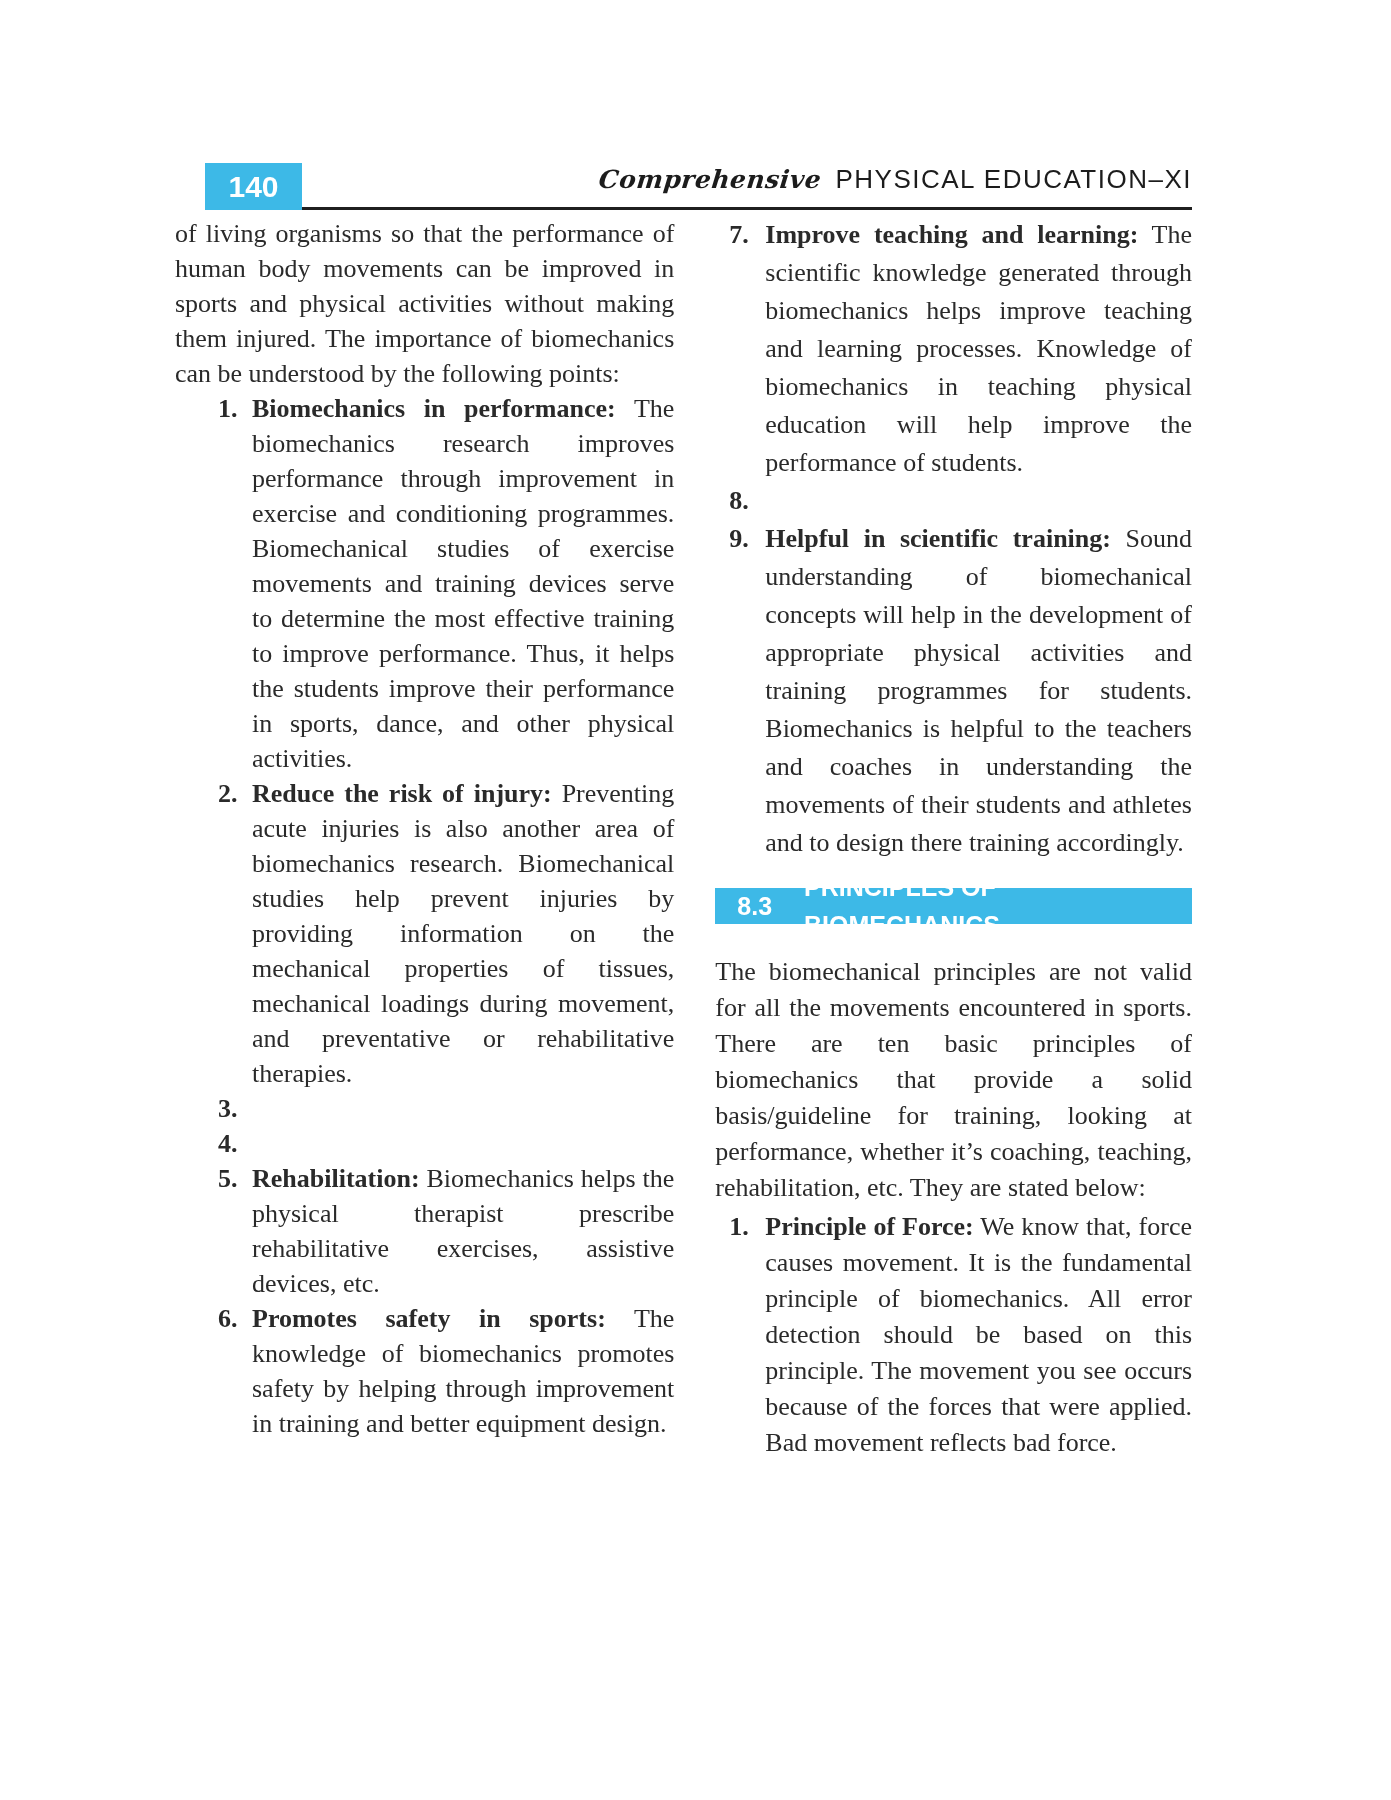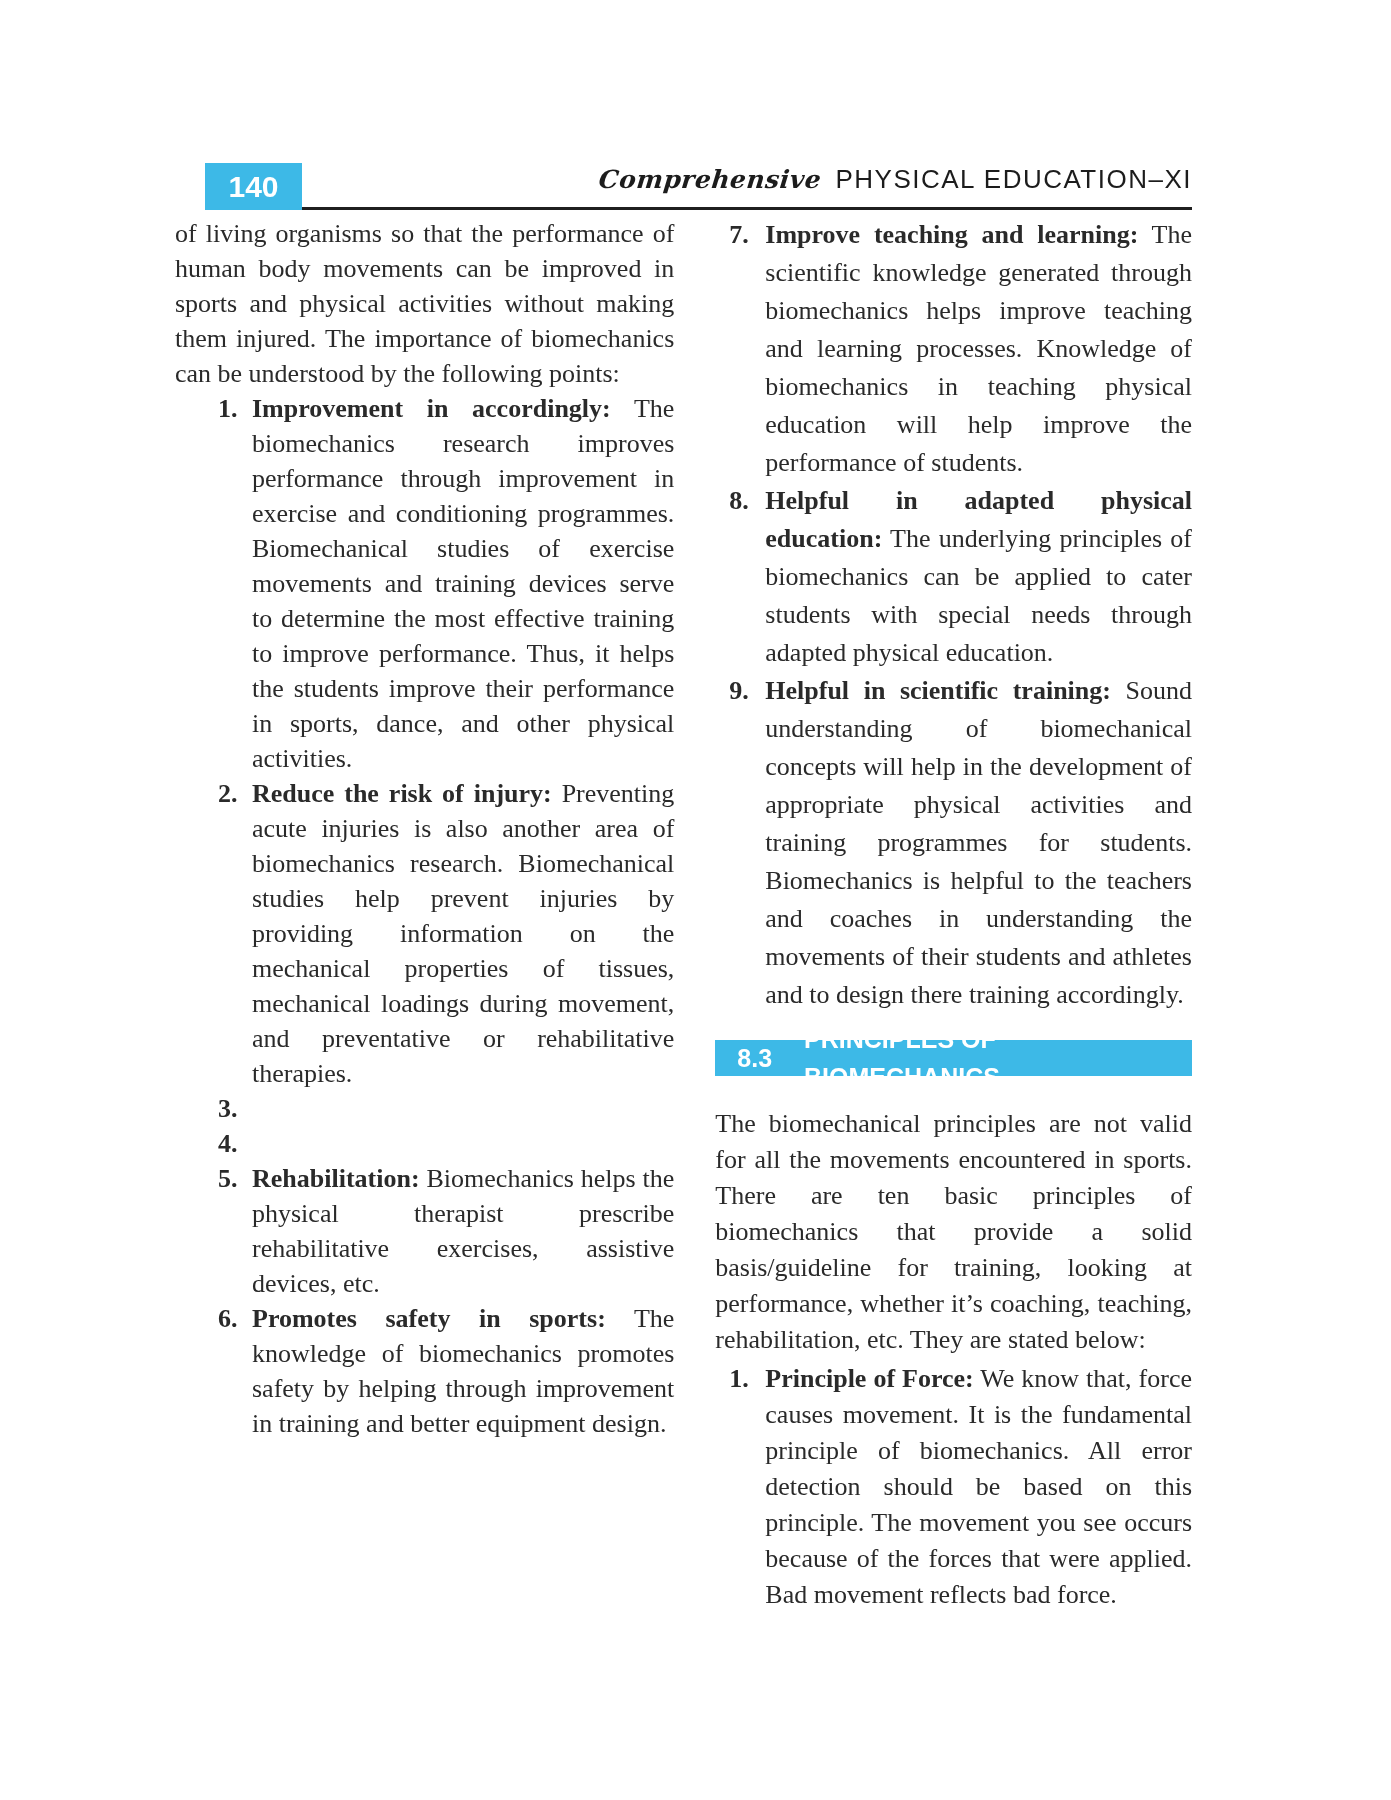--- a/index.html
+++ b/index.html
@@ -71,21 +71,21 @@
     <span class="head-title">PHYSICAL EDUCATION–XI</span>
   </div>
 
   <div class="content">
 
     <div class="col-left">
       <p class="intro">of living organisms so that the performance of human body movements can be improved in sports and physical activities without making them injured. The importance of biomechanics can be understood by the following points:</p>
 
       <div class="item">
         <span class="num">1.</span>
-        <div class="ibody"><b class="head">Improvement in accordingly:</b>
+        <div class="ibody"><b class="head">Biomechanics in performance:</b>
           <span>The biomechanics research improves performance through improvement in exercise and conditioning programmes. Biomechanical studies of exercise movements and training devices serve to determine the most effective training to improve performance. Thus, it helps the students improve their performance in sports, dance, and other physical activities.</span></div>
       </div>
       <div class="item">
         <span class="num">2.</span>
         <div class="ibody"><b class="head">Reduce the risk of injury:</b>
           <span>Preventing acute injuries is also another area of biomechanics research. Biomechanical studies help prevent injuries by providing information on the mechanical properties of tissues, mechanical loadings during movement, and preventative or rehabilitative therapies.</span></div>
       </div>
       <div class="item">
         <span class="num">3.</span>
       </div>
@@ -105,22 +105,20 @@
     </div>
 
     <div class="col-right">
       <div class="item">
         <span class="num">7.</span>
         <div class="ibody"><b class="head">Improve teaching and learning:</b>
           <span>The scientific knowledge generated through biomechanics helps improve teaching and learning processes. Knowledge of biomechanics in teaching physical education will help improve the performance of students.</span></div>
       </div>
       <div class="item">
         <span class="num">8.</span>
-        <div class="ibody"><b class="head">Helpful in adapted physical education:</b>
-          <span>The underlying principles of biomechanics can be applied to cater students with special needs through adapted physical education.</span></div>
       </div>
       <div class="item">
         <span class="num">9.</span>
         <div class="ibody"><b class="head">Helpful in scientific training:</b>
           <span>Sound understanding of biomechanical concepts will help in the development of appropriate physical activities and training programmes for students. Biomechanics is helpful to the teachers and coaches in understanding the movements of their students and athletes and to design there training accordingly.</span></div>
       </div>
 
       <div class="section-bar">
         <span>8.3</span>
         <span>PRINCIPLES OF BIOMECHANICS</span>

